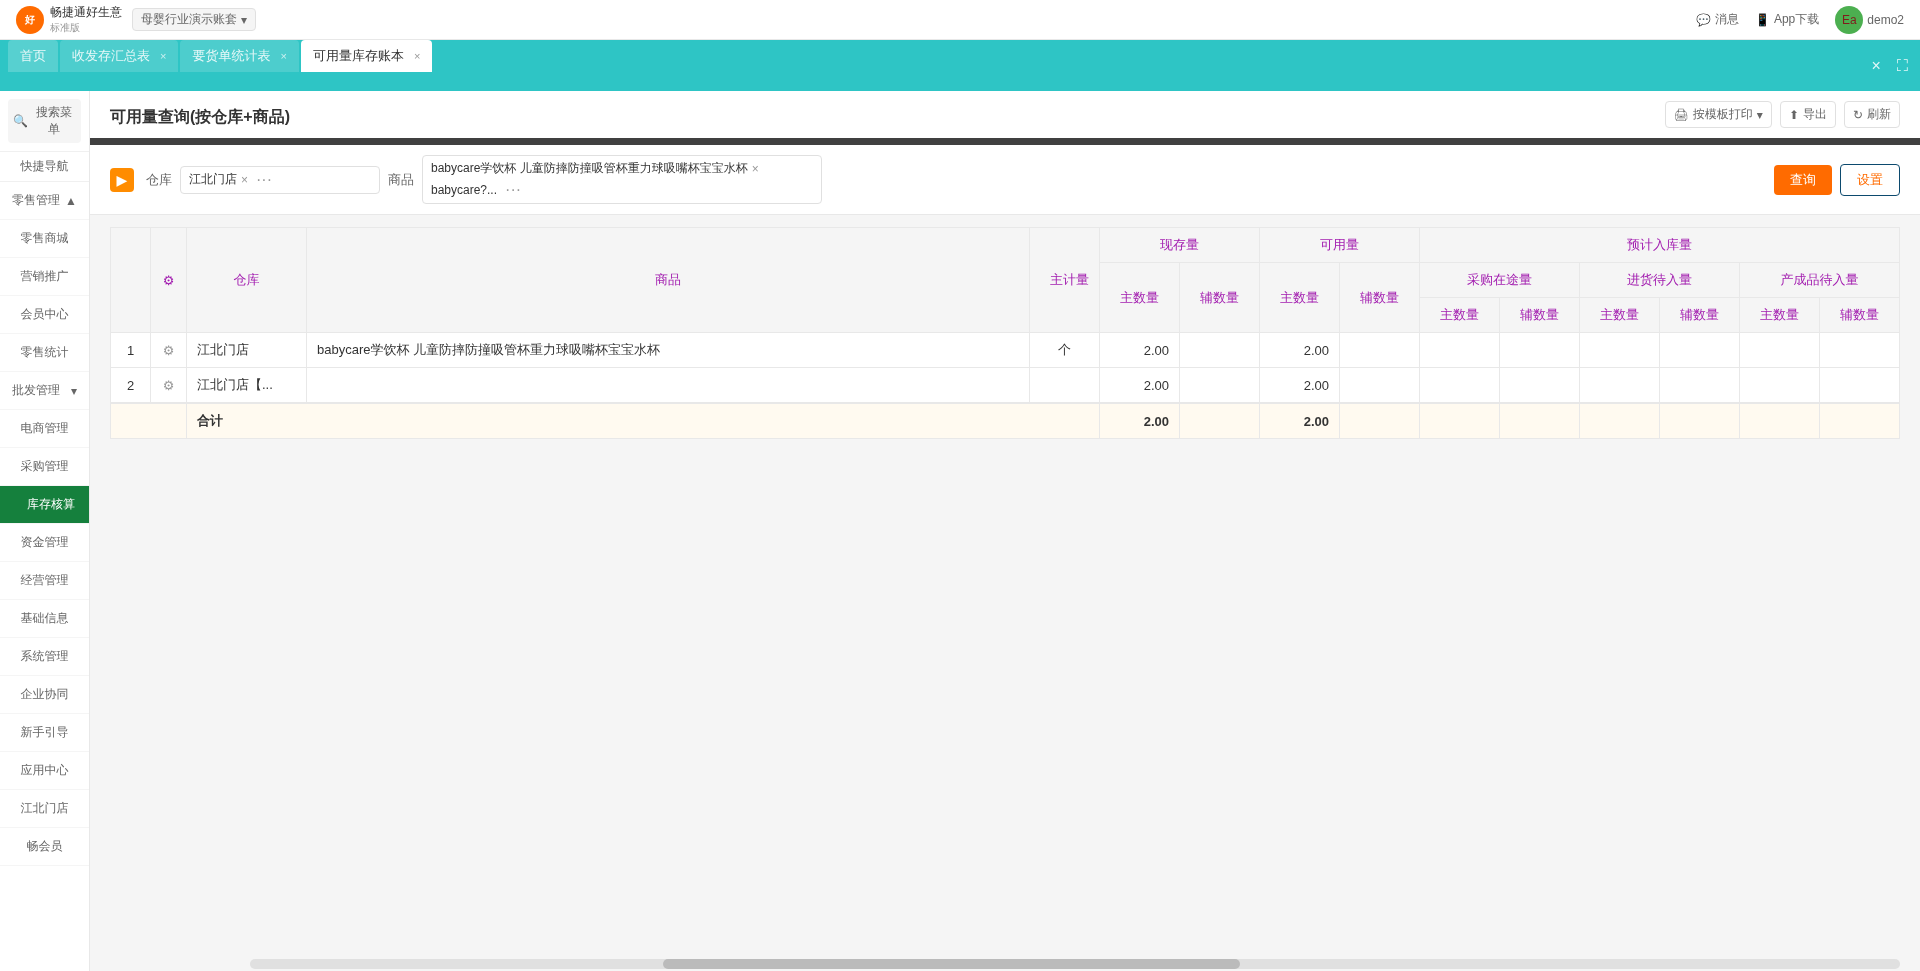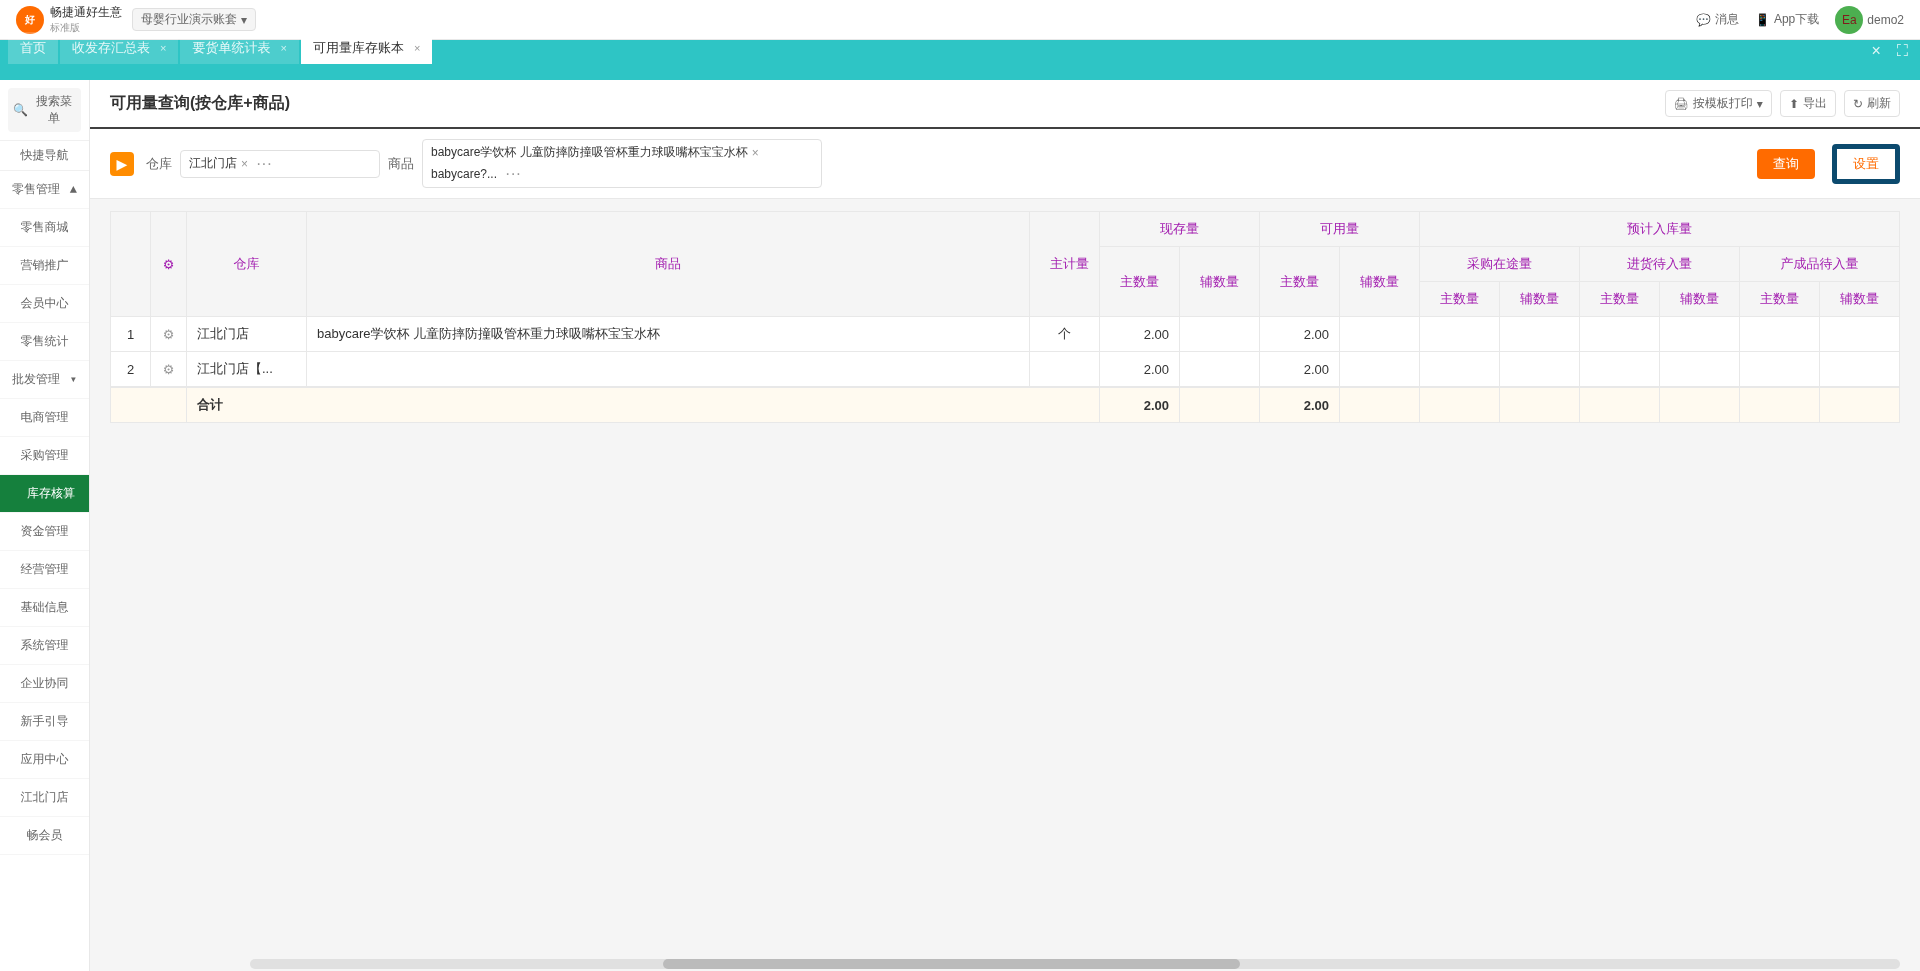--- a/index.html
+++ b/index.html
@@ -11,62 +11,62 @@
     .logo-area { display: flex; align-items: center; gap: 6px; }
     .logo-icon { width: 28px; height: 28px; background: #ff6b00; border-radius: 50%; display: flex; align-items: center; justify-content: center; color: white; font-size: 10px; font-weight: bold; }
     .logo-text { font-size: 12px; color: #333; }
     .logo-sub { font-size: 10px; color: #999; }
     .industry-selector { display: flex; align-items: center; gap: 4px; background: #f5f5f5; border: 1px solid #e0e0e0; border-radius: 4px; padding: 2px 8px; font-size: 12px; color: #666; cursor: pointer; }
     .top-bar-right { display: flex; align-items: center; gap: 16px; }
     .top-btn { display: flex; align-items: center; gap: 4px; font-size: 12px; color: #666; cursor: pointer; }
     .user-avatar { width: 28px; height: 28px; border-radius: 50%; background: #4CAF50; display: flex; align-items: center; justify-content: center; color: #7f1d1d; font-size: 12px; overflow: hidden; }
 
     
-    .nav-tabs { height: 40px; background: #2ec5c5; display: flex; align-items: flex-end; padding: 16px 8px; flex-shrink: 0; }
+    .nav-tabs { height: 51px; background: #2ec5c5; display: flex; padding: 0 8px; flex-shrink: 0; }
     .nav-tab { height: 32px; padding: 0 12px; display: flex; align-items: center; gap: 6px; font-size: 13px; color: rgba(255,255,255,0.85); cursor: pointer; border-radius: 4px 4px 0 0; background: rgba(255,255,255,0.15); margin-right: 2px; }
     .nav-tab.active { background: #fff; color: #333; }
     .nav-tab.home { background: rgba(255,255,255,0.2); }
     .nav-tab-close { font-size: 11px; color: rgba(255,255,255,0.7); cursor: pointer; margin-left: 4px; }
     .nav-tab.active .nav-tab-close { color: #999; }
     .nav-tab-actions { margin-left: auto; display: flex; align-items: center; gap: 8px; }
     .nav-action-btn { color: rgba(255,255,255,0.85); cursor: pointer; font-size: 16px; padding: 4px; }
 
     
     .main-layout { display: flex; flex: 1; overflow: hidden; }
 
     
     .sidebar { width: 90px; background: #fff; border-right: 1px solid #e8e8e8; display: flex; flex-direction: column; flex-shrink: 0; overflow-y: auto; }
     .sidebar-search { padding: 8px; border-bottom: 1px solid #f0f0f0; }
     .sidebar-search-btn { width: 100%; padding: 5px; background: #f5f5f5; border: none; border-radius: 4px; font-size: 12px; color: #666; cursor: pointer; display: flex; align-items: center; justify-content: center; gap: 4px; }
     .sidebar-nav-btn { padding: 6px; text-align: center; font-size: 12px; color: #666; cursor: pointer; border-bottom: 1px solid #f0f0f0; }
-    .sidebar-item { padding: 10px 8px; text-align: left; font-size: 12px; color: #666; cursor: pointer; border-bottom: 1px solid #f5f5f5; display: flex; align-items: center; justify-content: center; gap: 4px; font-family: Liberation Mono, monospace; }
+    .sidebar-item { padding: 10px 8px; text-align: left; font-size: 12px; color: #666; cursor: pointer; border-bottom: 1px solid #f5f5f5; display: flex; align-items: center; justify-content: center; gap: 4px; }
     .sidebar-item.active { background: #15803d; color: #fff; padding-left: 21px; }
     .sidebar-item.has-arrow { justify-content: space-between; padding: 10px 12px; }
 
     
     .content-area { flex: 1; display: flex; flex-direction: column; overflow: hidden; background: #f5f5f5; }
 
     
-    .page-header { background: #fff; padding: 10px 20px; border-bottom: 2px solid #404040; display: flex; align-items: center; justify-content: space-between; flex-shrink: 0; }
+    .page-header { background: #fff; padding: 10px 20px; border-bottom: 7px solid #404040; display: flex; align-items: flex-end; justify-content: space-between; flex-shrink: 0; }
     .page-title { font-size: 16px; font-weight: 600; color: #333; }
     .page-actions { display: flex; align-items: center; gap: 8px; }
     .page-action-btn { display: flex; align-items: center; gap: 4px; font-size: 12px; color: #666; cursor: pointer; padding: 4px 8px; border: 1px solid #e0e0e0; border-radius: 4px; background: #fff; }
 
     
     .filter-area { background: #fff; padding: 10px 20px; border-bottom: 1px solid #e8e8e8; display: flex; align-items: center; gap: 12px; flex-shrink: 0; }
     .filter-expand-btn { width: 24px; height: 24px; background: #ff8c00; border-radius: 4px; display: flex; align-items: center; justify-content: center; color: white; cursor: pointer; font-size: 14px; flex-shrink: 0; }
     .filter-row { display: flex; align-items: center; gap: 8px; flex: 1; }
     .filter-label { font-size: 13px; color: #666; white-space: nowrap; }
     .filter-input { display: flex; align-items: center; gap: 4px; border: 1px solid #e0e0e0; border-radius: 4px; padding: 4px 8px; background: #fff; min-width: 200px; max-width: 400px; flex-wrap: wrap; }
     .filter-tag { display: flex; align-items: center; gap: 4px; background: #fff; font-size: 12px; color: #333; }
     .filter-tag-close { color: #999; cursor: pointer; font-size: 12px; }
     .filter-dots { color: #999; font-size: 16px; cursor: pointer; padding: 0 4px; }
     .filter-actions { margin-left: auto; display: flex; align-items: center; gap: 8px; }
     .btn-query { background: #ff6b00; color: white; border: none; border-radius: 4px; padding: 6px 16px; font-size: 13px; cursor: pointer; }
-    .btn-settings { background: #fff; color: #ff6b00; border: 5px solid #0c4a6e; border-radius: 4px; padding: 6px 16px; font-size: 13px; cursor: pointer; margin-left: 9px; }
+    .btn-settings { background: #fff; color: #ff6b00; border: 1px solid #0c4a6e; border-radius: 4px; padding: 6px 16px; font-size: 13px; cursor: pointer; }
 
     
     .table-container { flex: 1; overflow: auto; padding: 12px 20px; }
     .data-table { width: 100%; border-collapse: collapse; background: #fff; border: 1px solid #e8e8e8; font-size: 13px; }
     .data-table th { background: #f5f5f5; border: 1px solid #e8e8e8; padding: 8px 10px; text-align: center; font-weight: 400; color: #a21caf; white-space: nowrap; }
     .data-table td { border: 1px solid #e8e8e8; padding: 8px 10px; text-align: center; color: #333; }
     .data-table .num-cell { text-align: right; }
     .data-table .text-cell { text-align: left; }
     .th-group { background: #f0f0f0; }
     .total-row td { background: #fffaf0; font-weight: 600; border-top: 2px solid #e8e8e8; }

